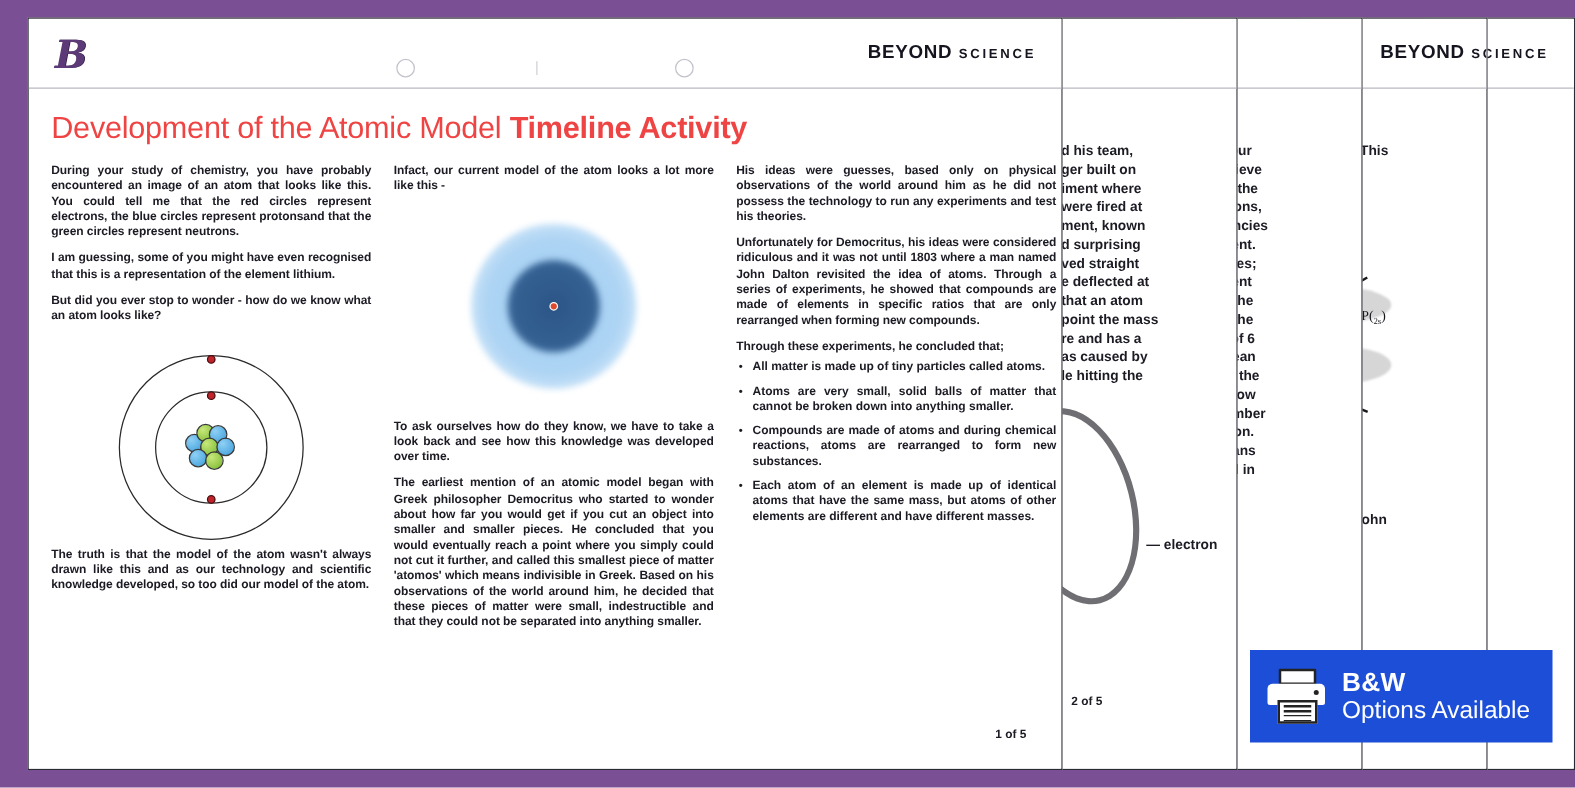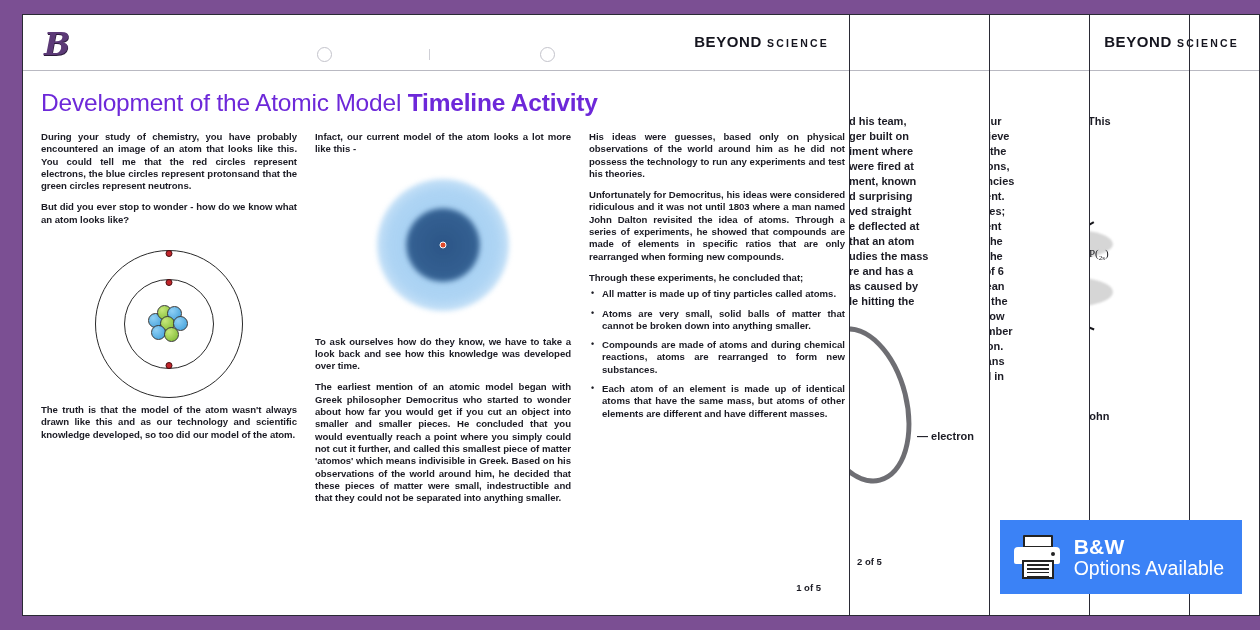--- a/index.html
+++ b/index.html
@@ -84,21 +84,21 @@
     left: 406px; top: 34px;
     width: 1px; height: 11px;
     background: #cfcfd6;
   }
 
   
   .page-title {
     position: absolute;
     left: 18px; top: 74px;
     font-size: 24.5px;
-    color: #6d28d9;
+    color: #ef4444;
     font-weight: normal;
     letter-spacing: -0.2px;
     white-space: nowrap;
   }
   .page-title b { font-weight: bold; }
 
   
   .cols {
     position: absolute;
     left: 18px; top: 116px;
@@ -261,21 +261,21 @@
     color: #1b1b24;
     white-space: nowrap;
   }
 
   
   .bw-badge {
     position: absolute;
     right: 18px; bottom: 36px;
     height: 74px;
     padding: 0 18px 0 12px;
-    background: #3b82f6;
+    background: #1d4ed8;
     display: flex;
     align-items: center;
     gap: 12px;
     z-index: 60;
   }
   .printer {
     position: relative;
     width: 50px; height: 46px;
     flex: none;
   }
@@ -399,21 +399,21 @@
       <div style="position:absolute; left:428px; top:100px; width:120px;">
         <div class="small-note" style="position:relative;left:0;top:0;">d his team,</div>
         <div class="small-note" style="position:relative;left:0;top:3px;">ger built on</div>
         <div class="small-note" style="position:relative;left:0;top:6px;">iment where</div>
         <div class="small-note" style="position:relative;left:0;top:9px;">were fired at</div>
         <div class="small-note" style="position:relative;left:0;top:12px;">ment, known</div>
         <div class="small-note" style="position:relative;left:0;top:15px;">d surprising</div>
         <div class="small-note" style="position:relative;left:0;top:18px;">ved straight</div>
         <div class="small-note" style="position:relative;left:0;top:21px;">e deflected at</div>
         <div class="small-note" style="position:relative;left:0;top:24px;">that an atom</div>
-        <div class="small-note" style="position:relative;left:0;top:27px;">udies the mass</div>
+        <div class="small-note" style="position:relative;left:0;top:27px;">point the mass</div>
         <div class="small-note" style="position:relative;left:0;top:30px;">re and has a</div>
         <div class="small-note" style="position:relative;left:0;top:33px;">as caused by</div>
         <div class="small-note" style="position:relative;left:0;top:36px;">le hitting the</div>
       </div>
 
       <div class="orbit-ellipse" style="left:392px; top:310px;"></div>
       <div class="small-note" style="left:496px; top:415px;">— <span>electron</span></div>
 
       <div class="pagenum" style="right:auto; left:436px; bottom:48px;">2 of 5</div>
     </div>
@@ -433,20 +433,21 @@
       </div>
 
       <div class="page-title">
         <span>Development of the Atomic Model </span><b>Timeline Activity</b>
       </div>
 
       <div class="cols">
 
         <div class="col">
           <p>During your study of chemistry, you have probably encountered an image of an atom that looks like this. You could tell me that the red circles represent electrons, the blue circles represent protonsand that the green circles represent neutrons.</p>
+          <p>I am guessing, some of you might have even recognised that this is a representation of the element lithium.</p>
           <p>But did you ever stop to wonder - how do we know what an  atom looks like?</p>
 
           <div class="bohr">
             <div class="ring ring-out"></div>
             <div class="ring ring-in"></div>
             <div class="elec e1"></div>
             <div class="elec e2"></div>
             <div class="elec e3"></div>
             <div class="nuc">
               <span class="nb" style="left:2px;  top:9px;"></span>

